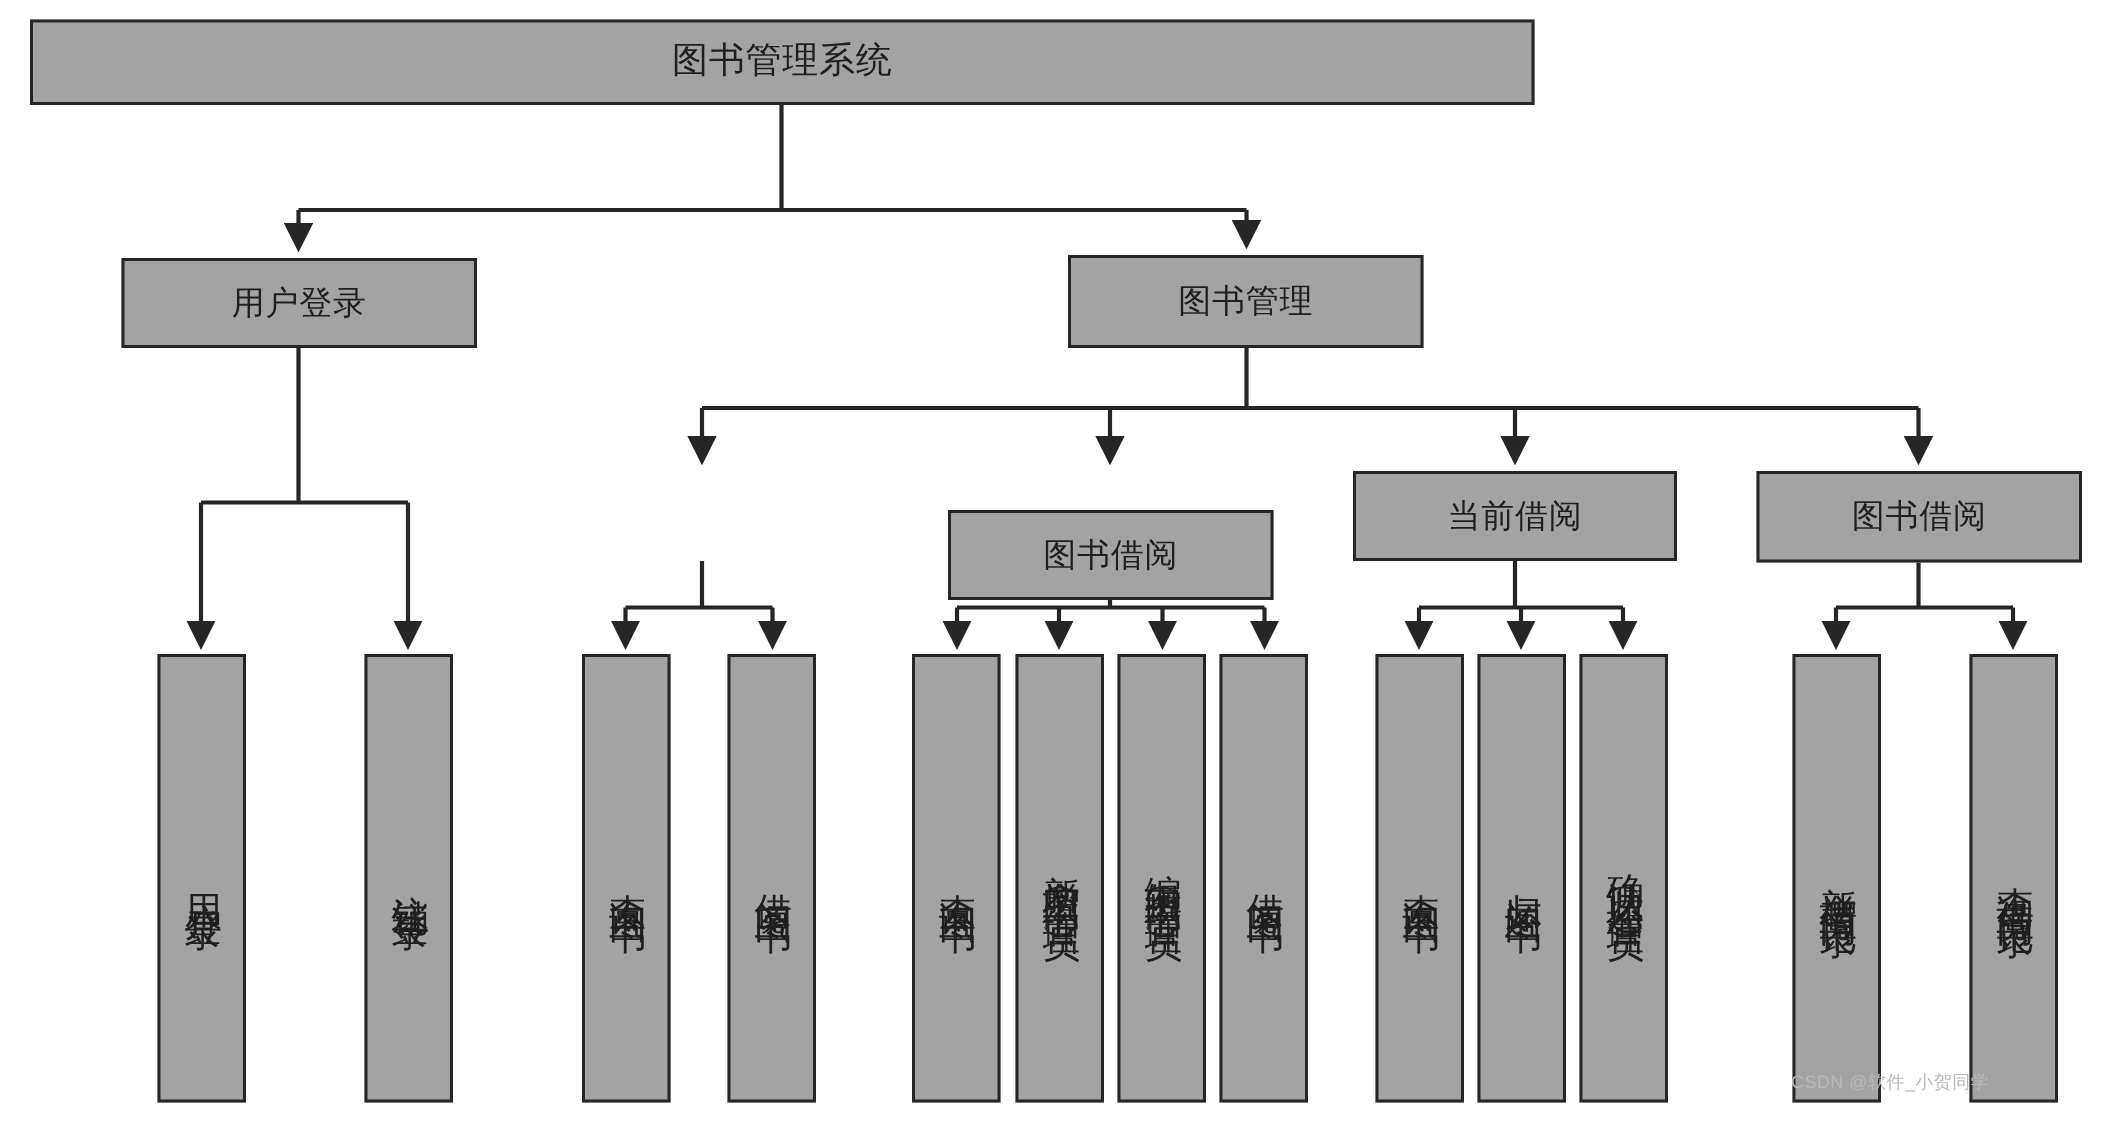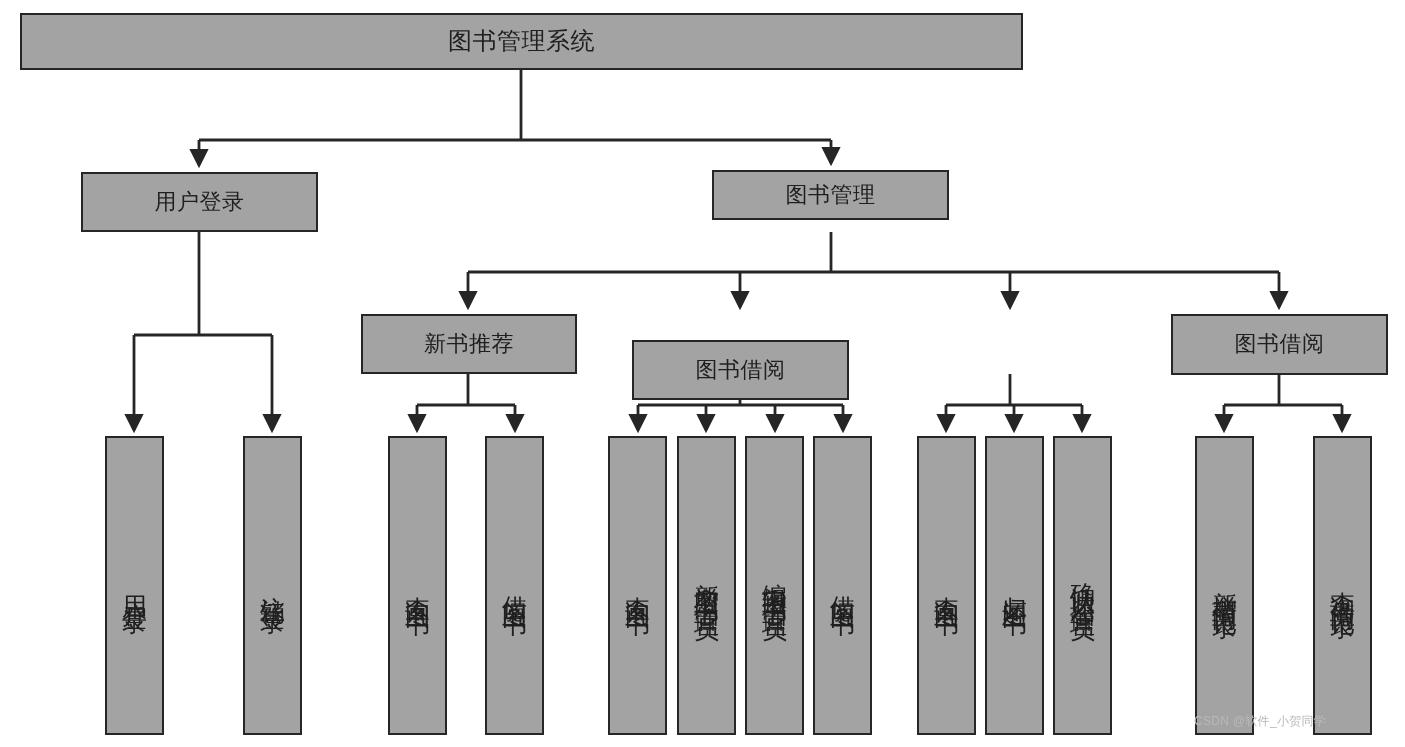--- a/index.html
+++ b/index.html
@@ -113,29 +113,29 @@
     </g>
   </svg>
 
   <div class="node horiz root" style="left:20px;top:13px;width:1003px;height:57px;">
     <span class="label">图书管理系统</span>
   </div>
 
   <div class="node horiz lvl2" style="left:81px;top:172px;width:237px;height:60px;">
     <span class="label">用户登录</span>
   </div>
-  <div class="node horiz lvl2" style="left:712px;top:170px;width:237px;height:50px;">
+  <div class="node horiz lvl2" style="left:712px;top:170px;width:237px;height:62px;">
     <span class="label">图书管理</span>
   </div>
 
-  <div class="node horiz lvl2" style="left:361px;top:314px;width:216px;height:60px;">
-    <span class="label">新书推荐</span>
-  </div>
   <div class="node horiz lvl2" style="left:632px;top:314px;width:217px;height:60px;margin-top:26px;">
     <span class="label">图书借阅</span>
+  </div>
+  <div class="node horiz lvl2" style="left:902px;top:314px;width:216px;height:60px;">
+    <span class="label">当前借阅</span>
   </div>
   <div class="node horiz lvl2" style="left:1171px;top:314px;width:217px;height:61px;">
     <span class="label">图书借阅</span>
   </div>
 
   <div class="node leaf" style="left:105px;top:436px;width:59px;height:299px;">
     <span class="label">用户登录</span>
   </div>
   <div class="node leaf" style="left:243px;top:436px;width:59px;height:299px;">
     <span class="label">注销登录</span>

